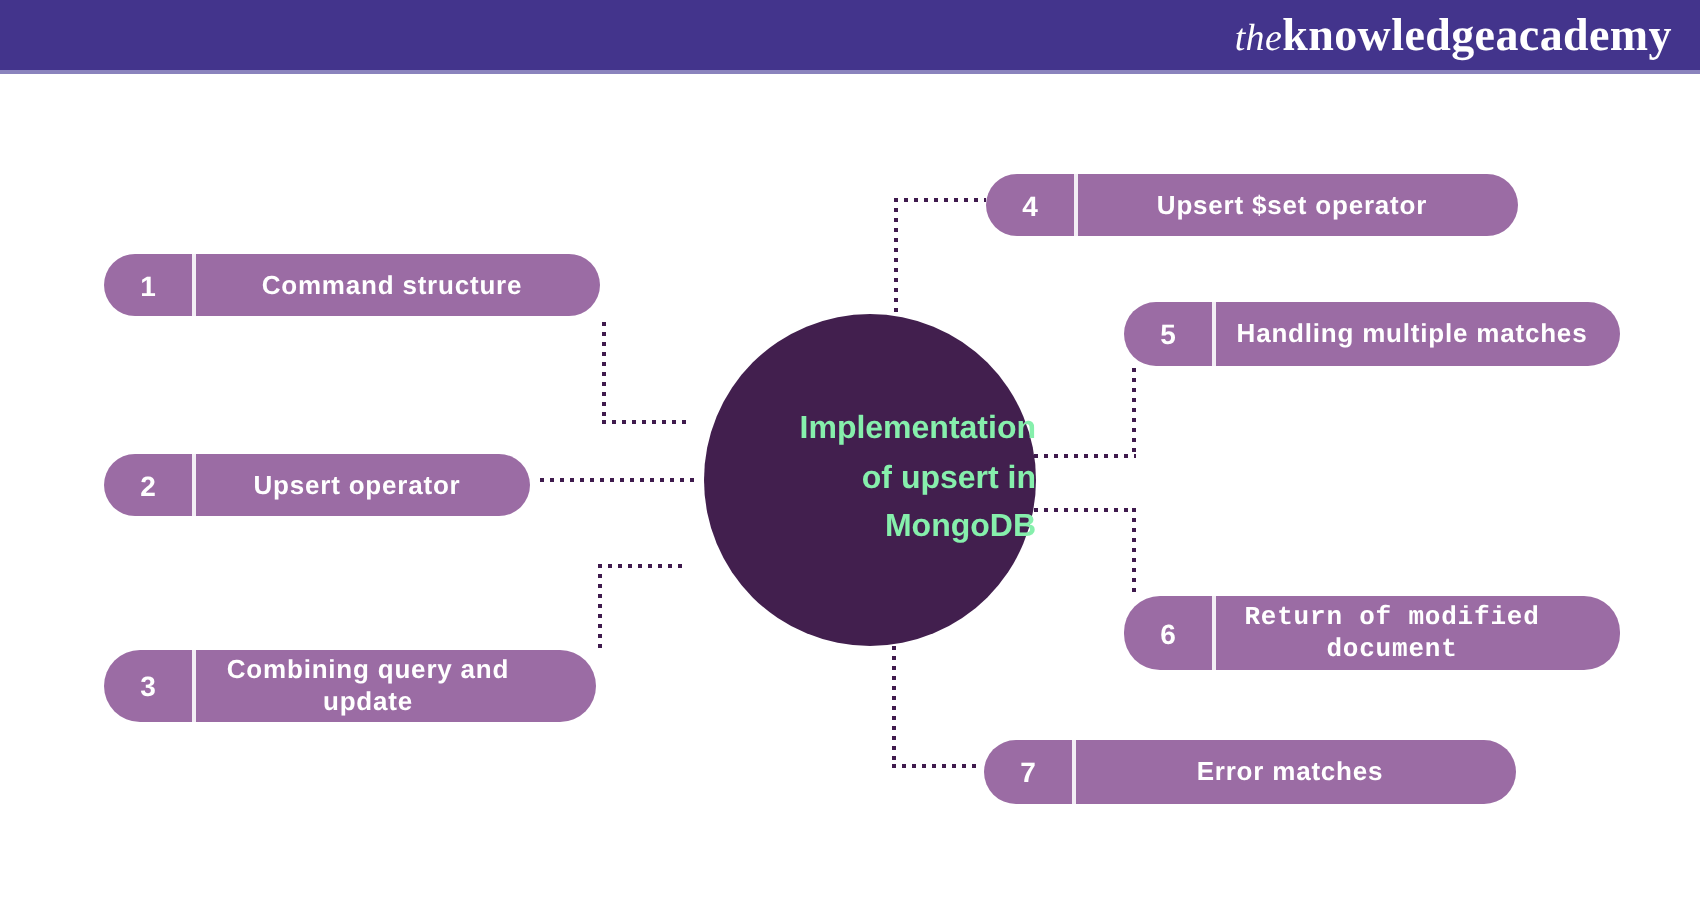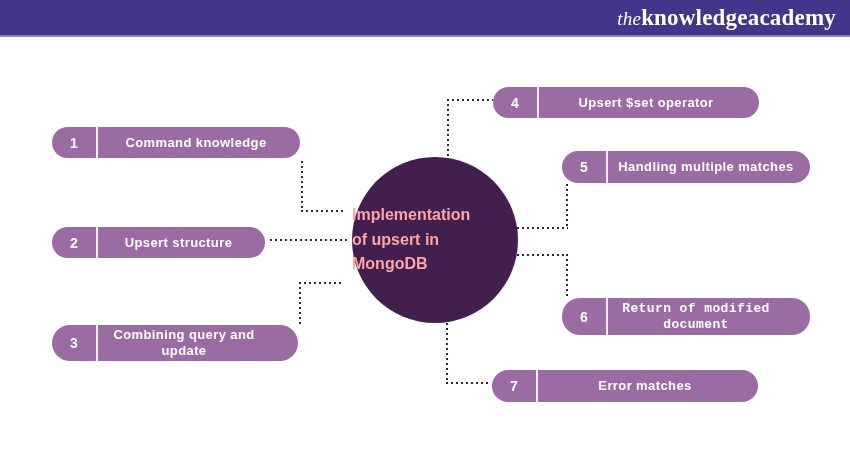--- a/index.html
+++ b/index.html
@@ -30,22 +30,22 @@
     white-space:nowrap;
     letter-spacing:0.2px;
   }
   .logo .the{font-style:italic;font-weight:400;font-size:19px;}
   .logo .bold{font-weight:700;}
 
   
   .circle{
     position:absolute;left:352px;top:157px;width:166px;height:166px;
     background:#421f4e;border-radius:50%;
-    display:flex;flex-direction:column;align-items:flex-start;justify-content:center;
-    color:#fca5a5;font-weight:700;font-size:16px;line-height:1.55;
+    display:flex;flex-direction:column;align-items:flex-end;justify-content:center;
+    color:#86efac;font-weight:700;font-size:16px;line-height:1.55;
     text-align:center;
   }
 
   
   .pill{
     position:absolute;
     background:#9b6ca4;
     border-radius:18px;
     display:flex;align-items:stretch;
     color:#ffffff;
@@ -107,26 +107,26 @@
   <div class="dot-h" style="left:517px;top:227px;width:51px;"></div>
 
   <div class="dot-h" style="left:517px;top:254px;width:51px;"></div>
   <div class="dot-v" style="left:566px;top:254px;height:44px;"></div>
 
   <div class="dot-v" style="left:446px;top:323px;height:61px;"></div>
   <div class="dot-h" style="left:446px;top:382px;width:44px;"></div>
 
   <div class="pill" style="left:52px;top:127px;width:248px;height:31px;">
     <div class="num">1</div>
-    <div class="lbl">Command knowledge</div>
+    <div class="lbl">Command structure</div>
   </div>
 
   <div class="pill" style="left:52px;top:227px;width:213px;height:31px;">
     <div class="num">2</div>
-    <div class="lbl">Upsert structure</div>
+    <div class="lbl">Upsert operator</div>
   </div>
 
   <div class="pill" style="left:52px;top:325px;width:246px;height:36px;">
     <div class="num">3</div>
     <div class="lbl" style="padding:2px 34px 2px 6px;">Combining query and update</div>
   </div>
 
   <div class="pill" style="left:493px;top:87px;width:266px;height:31px;">
     <div class="num">4</div>
     <div class="lbl">Upsert $set operator</div>

